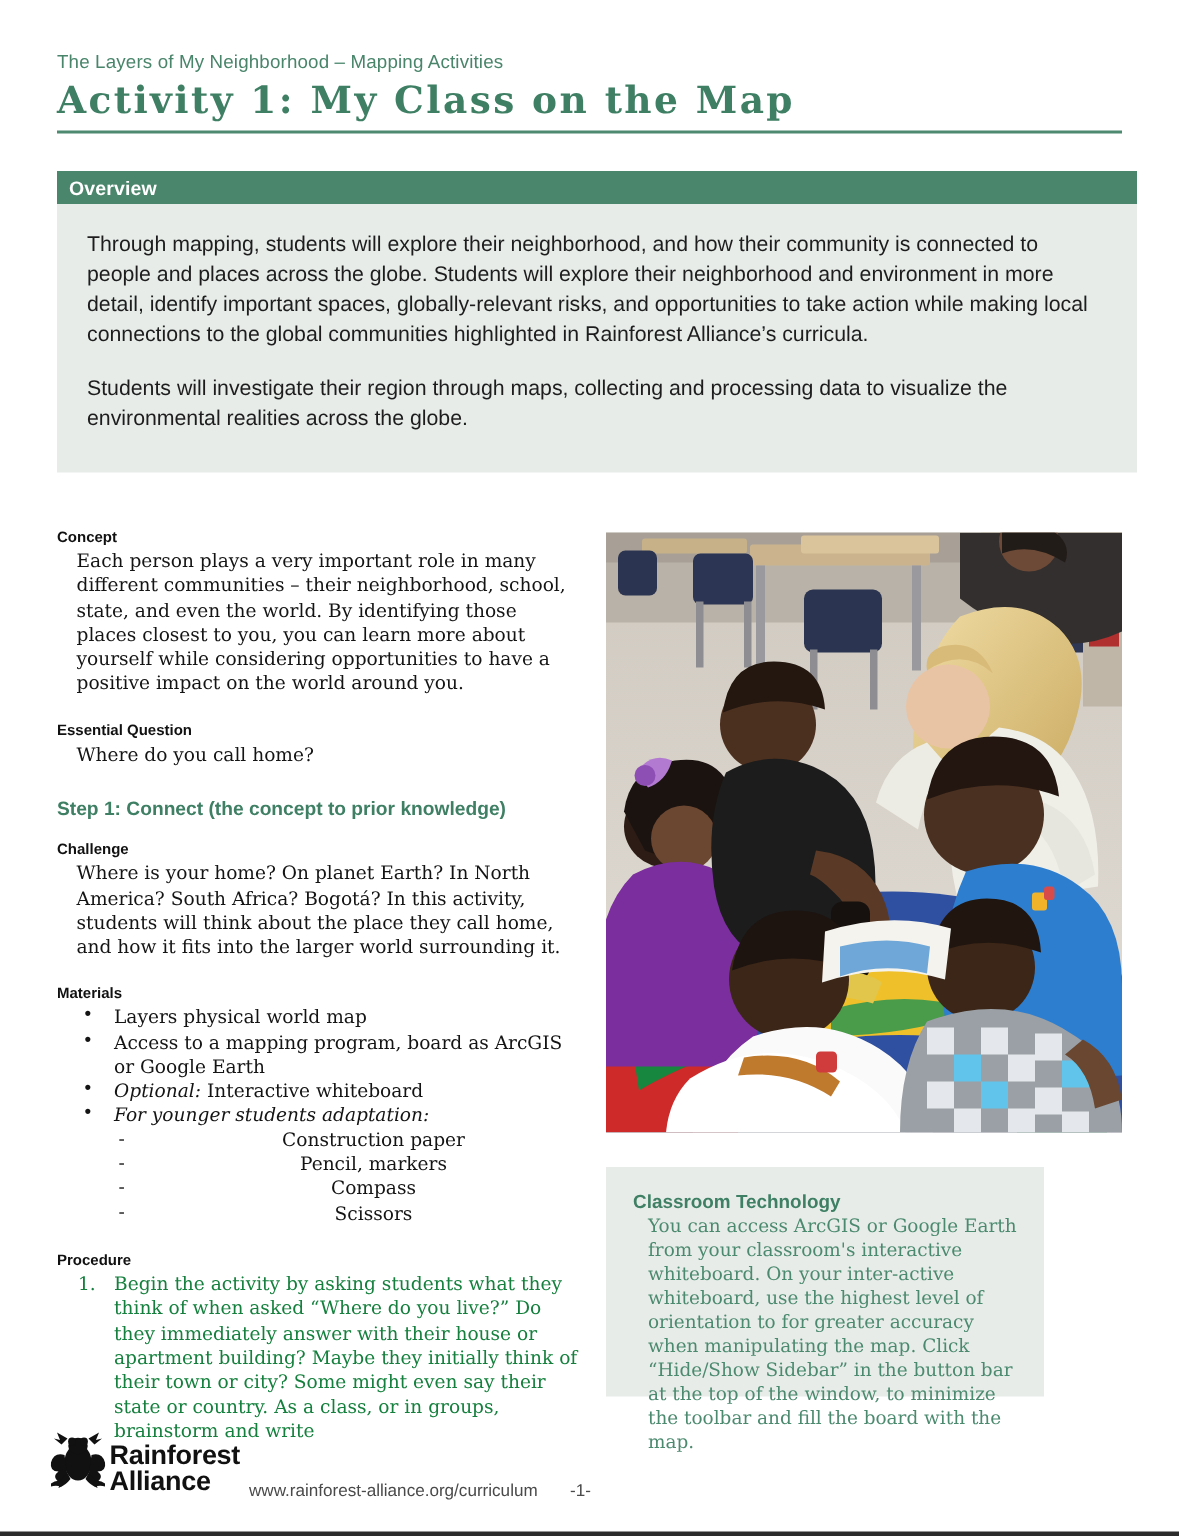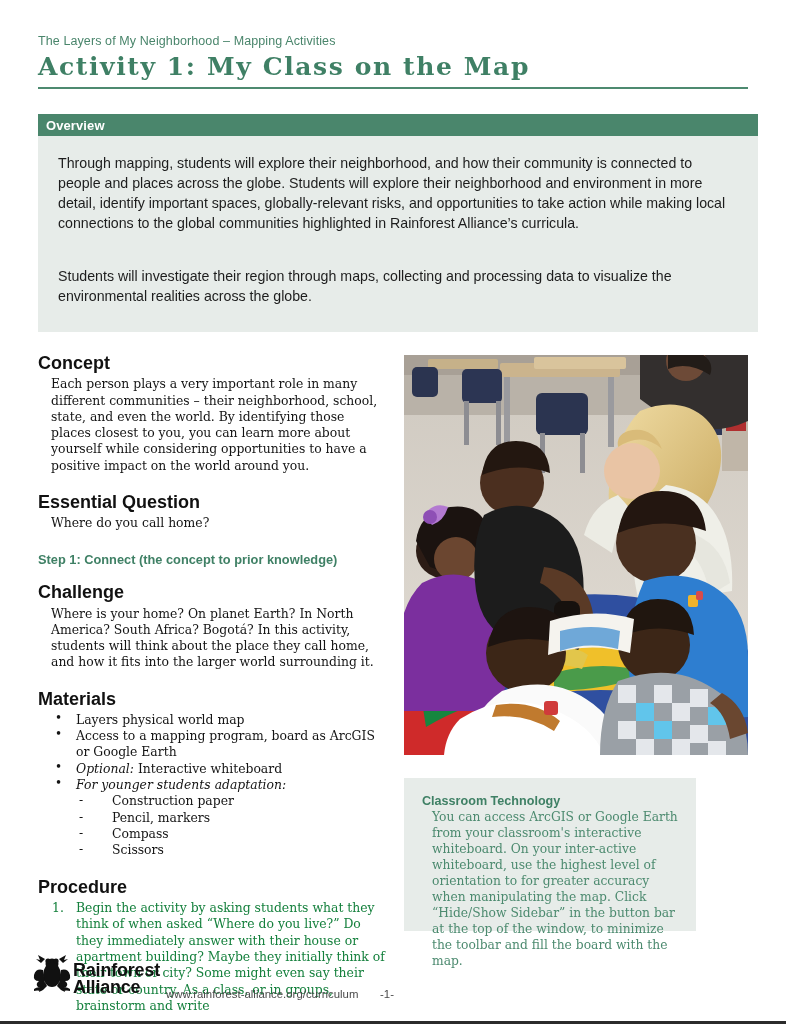--- a/index.html
+++ b/index.html
@@ -79,41 +79,41 @@
     padding: 17px 22px 26px 20px;
   }
   .overview-body p {
     margin: 0;
     font-family: "Liberation Sans", sans-serif;
     font-size: 14.2px;
     line-height: 1.42;
     color: #1d1d1d;
   }
   .overview-body p + p {
-    margin-top: 32px;
+    margin-top: 15px;
   }
 
   
   .col-left {
     position: absolute;
     left: 38px;
     top: 352px;
     width: 348px;
   }
   .col-right {
     position: absolute;
     left: 404px;
     top: 355px;
     width: 344px;
   }
 
   .sec-head {
     font-family: "Liberation Sans", sans-serif;
     font-weight: bold;
-    font-size: 18px;
+    font-size: 10px;
     color: #111111;
     margin: 0 0 1px 0;
     line-height: 1.3;
   }
   .sec-head.green {
     color: #3f8065;
     font-size: 12.8px;
   }
   .sec-body {
     font-family: "DejaVu Serif", serif;
@@ -147,20 +147,21 @@
     position: absolute;
     left: 17px;
     top: -1px;
     font-size: 12px;
     color: #141414;
   }
   ul.dash {
     list-style: none;
     margin: 0;
     padding: 0;
+    text-align: center;
   }
   ul.dash > li {
     position: relative;
     padding-left: 36px;
     font-family: "DejaVu Serif", serif;
     font-size: 12.4px;
     line-height: 1.32;
     color: #141414;
   }
   ul.dash > li::before {

